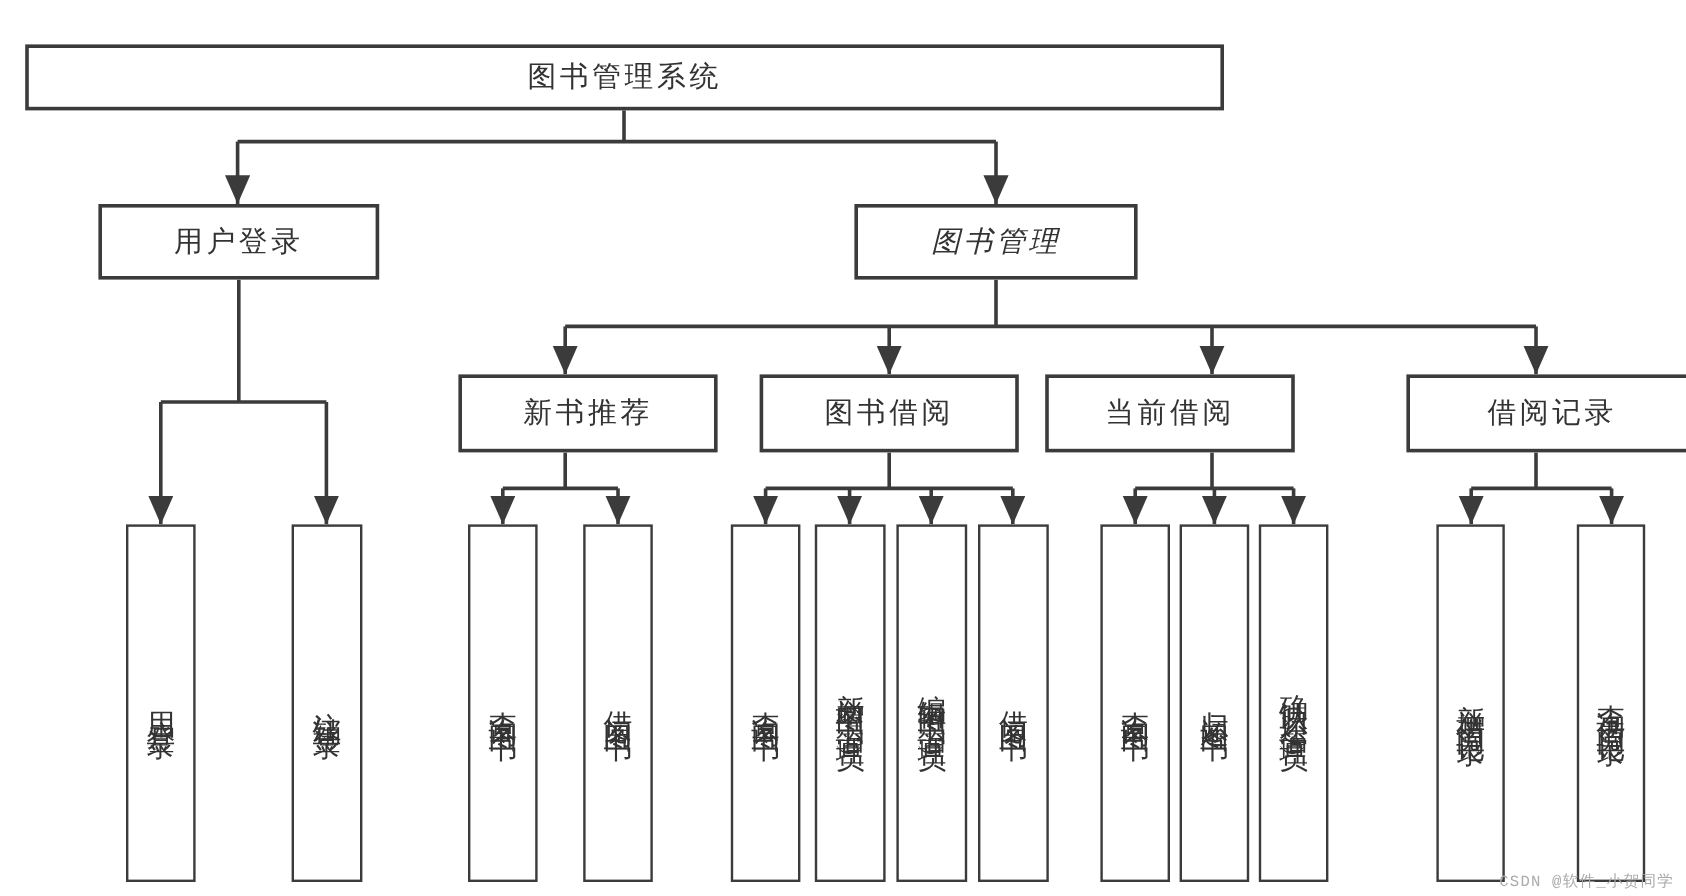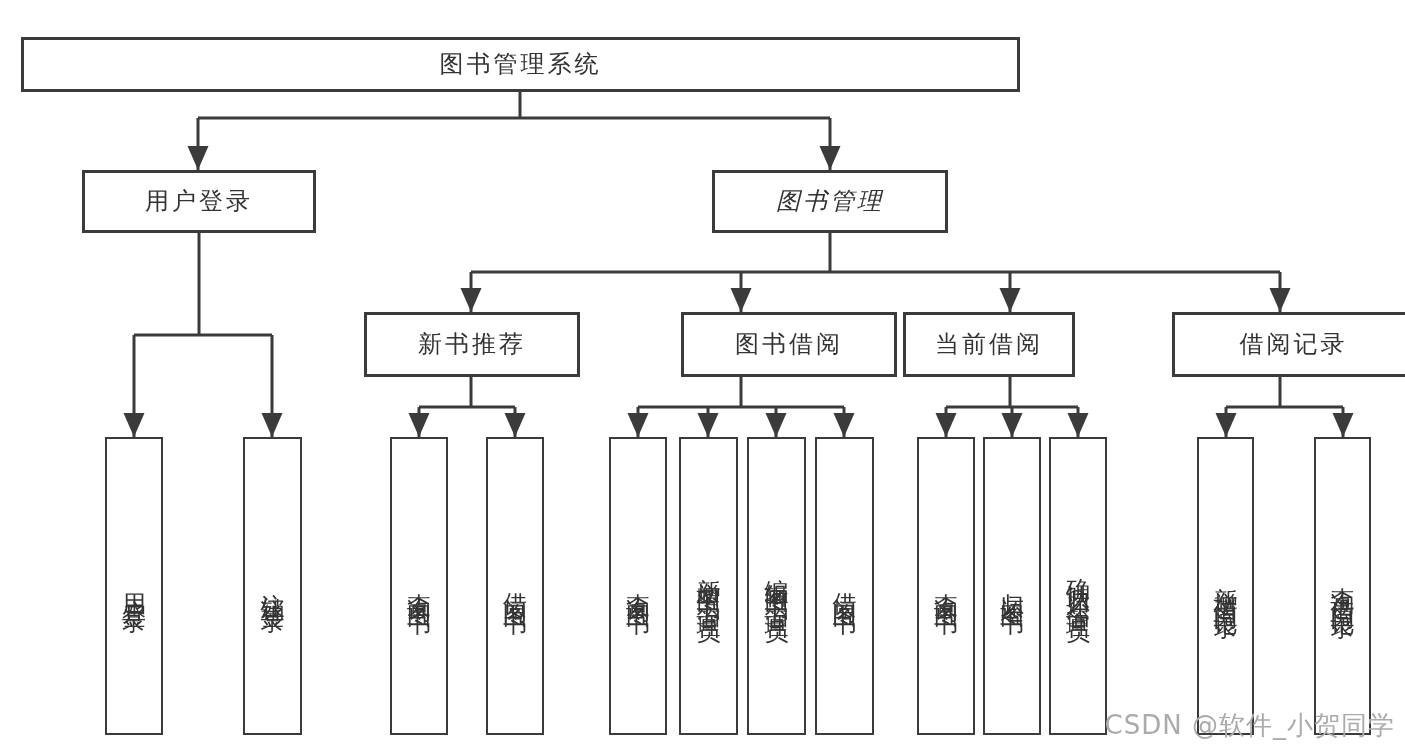--- a/index.html
+++ b/index.html
@@ -49,25 +49,26 @@
     color: var(--text, #333333);
     font-size: 24px;
     letter-spacing: 6px;
     line-height: 1;
     white-space: nowrap;
   }
   .watermark {
     position: absolute;
     right: 10px;
     bottom: 4px;
-    font-size: 26px;
+    font-size: 13px;
     letter-spacing: 1px;
     color: var(--watermark, #ababab);
     z-index: 5;
     white-space: nowrap;
+    font-family: Liberation Mono, monospace;
   }
 </style>
 </head>
 <body>
 
 <div class="canvas">
 
   <svg class="connector-layer" viewBox="0 0 1405 747" xmlns="http://www.w3.org/2000/svg">
     <defs>
       <marker id="arrowhead" markerWidth="8.5" markerHeight="7.5" refX="8" refY="3.5" orient="auto" markerUnits="strokeWidth">
@@ -120,27 +121,27 @@
     <span class="h-label">图书管理系统</span>
   </div>
 
   <div class="node" style="left:82px; top:170px; width:234px; height:63px;">
     <span class="h-label">用户登录</span>
   </div>
   <div class="node" style="left:712px; top:170px; width:236px; height:63px;font-style:italic;">
     <span class="h-label">图书管理</span>
   </div>
 
-  <div class="node" style="left:364px; top:312px; width:216px; height:65px;text-align:center;">
+  <div class="node" style="left:382px; top:312px; width:216px; height:65px;text-align:center;">
     <span class="h-label">新书推荐</span>
   </div>
-  <div class="node" style="left:633px; top:312px; width:216px; height:65px;margin-left:48px;">
+  <div class="node" style="left:633px; top:312px; width:216px; height:65px;">
     <span class="h-label">图书借阅</span>
   </div>
-  <div class="node" style="left:903px; top:312px; width:172px; height:65px;">
+  <div class="node" style="left:871px; top:312px; width:208px; height:65px;">
     <span class="h-label">当前借阅</span>
   </div>
   <div class="node" style="left:1172px; top:312px; width:243px; height:65px;">
     <span class="h-label">借阅记录</span>
   </div>
 
   <div class="node leaf" style="left:105px; top:437px; width:58px; height:298px;">
     <span class="v-label">用户登录</span>
   </div>
   <div class="node leaf" style="left:243px; top:437px; width:59px; height:298px;">

